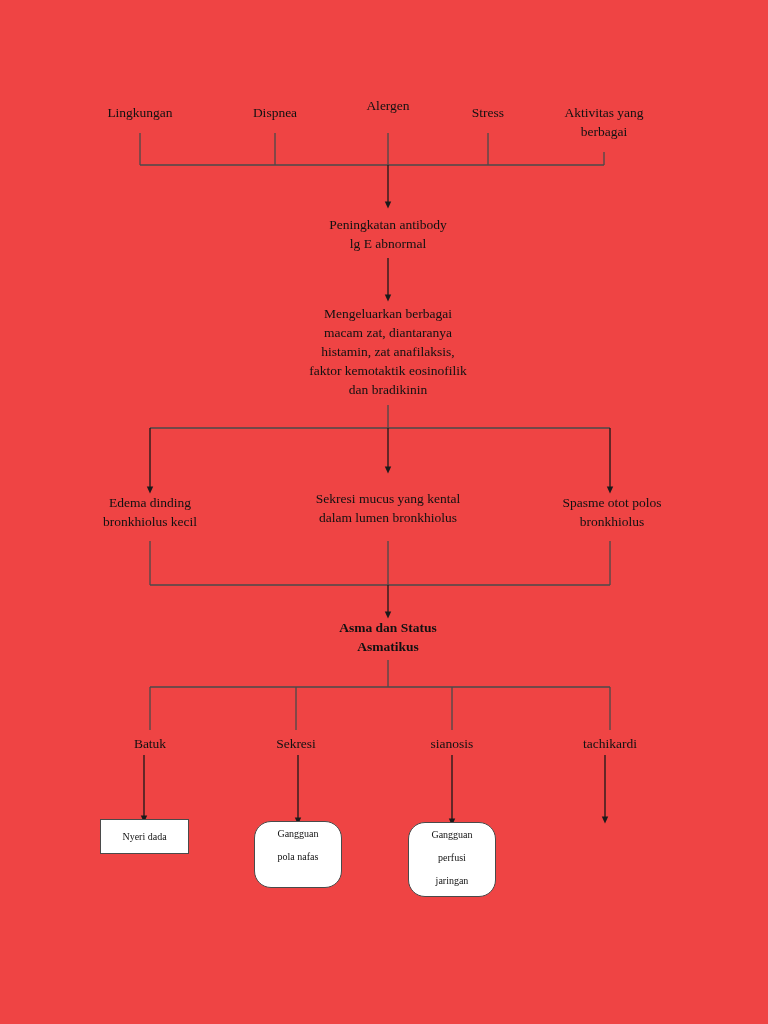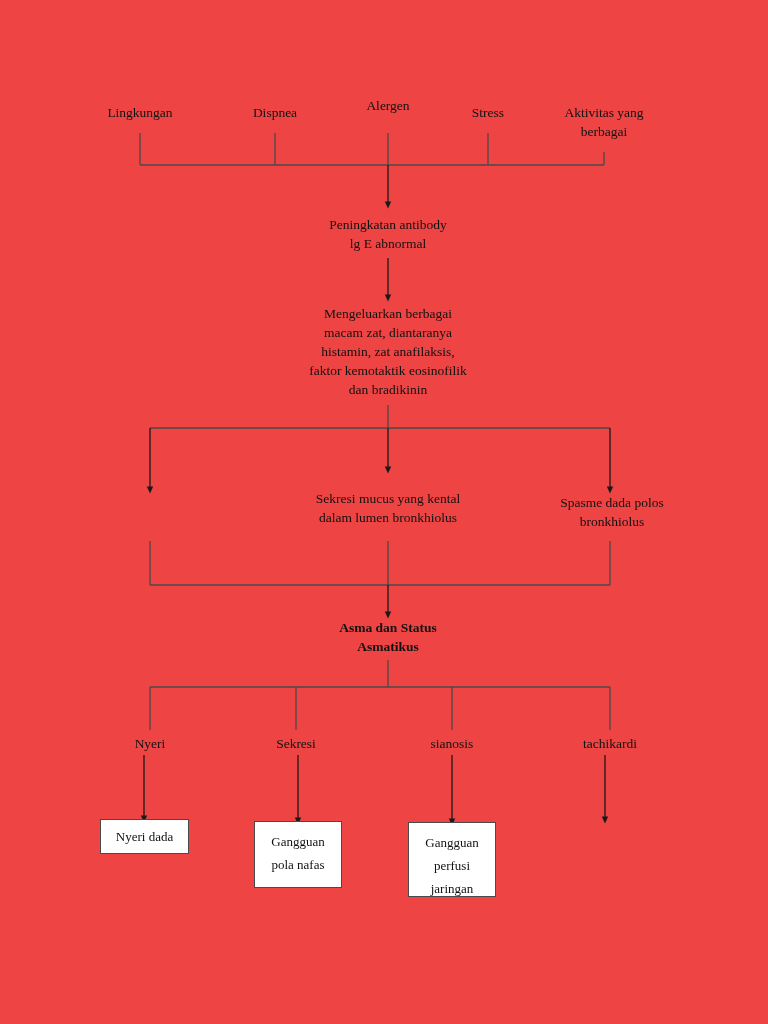--- a/index.html
+++ b/index.html
@@ -37,29 +37,30 @@
   }
   .boxed {
     position: absolute;
     box-sizing: border-box;
     border: 1.3px solid #4a4a4a;
     background: #ffffff;
     display: flex;
     align-items: center;
     justify-content: center;
     text-align: center;
-    font-size: 13px;
+    font-size: 10px;
     line-height: 23px;
     color: #111111;
     white-space: pre-line;
     padding: 2px 4px;
   }
   .boxed.top-align {
     align-items: flex-start;
-    padding-top: 8px;
+    padding-top: 0;
+    border-radius: 17px;
   }
 </style>
 </head>
 <body>
 
 <div id="page">
 
   <svg id="connectors" viewBox="0 0 768 1024" xmlns="http://www.w3.org/2000/svg">
     <defs>
       <marker id="arrow" markerWidth="9" markerHeight="9" refX="4.2" refY="4" orient="auto" markerUnits="userSpaceOnUse">
@@ -132,29 +133,31 @@
 
   <div class="node" style="left:288px; top:215px; width:200px;">Peningkatan antibody
 lg E abnormal</div>
 
   <div class="node" style="left:278px; top:304px; width:220px;">Mengeluarkan berbagai
 macam zat, diantaranya
 histamin, zat anafilaksis,
 faktor kemotaktik eosinofilik
 dan bradikinin</div>
 
+  <div class="node" style="left:88px; top:493px; width:124px;">Edema dinding
+bronkhiolus kecil</div>
   <div class="node" style="left:288px; top:473px; width:200px;margin-top:16px;">Sekresi mucus yang kental
 dalam lumen bronkhiolus</div>
-  <div class="node" style="left:548px; top:493px; width:128px;">Spasme dada polos
+  <div class="node" style="left:548px; top:493px; width:128px;">Spasme otot polos
 bronkhiolus</div>
 
   <div class="node bold" style="left:298px; top:618px; width:180px;">Asma dan Status
 Asmatikus</div>
 
-  <div class="node" style="left:104px; top:734px; width:92px;">Nyeri</div>
+  <div class="node" style="left:104px; top:734px; width:92px;">Batuk</div>
   <div class="node" style="left:250px; top:734px; width:92px;">Sekresi</div>
   <div class="node" style="left:406px; top:734px; width:92px;">sianosis</div>
   <div class="node" style="left:562px; top:734px; width:96px;">tachikardi</div>
 
   <div class="boxed" style="left:100px; top:819px; width:89px; height:35px;">Nyeri dada</div>
   <div class="boxed top-align" style="left:254px; top:821px; width:88px; height:67px;">Gangguan
 pola nafas</div>
   <div class="boxed top-align" style="left:408px; top:822px; width:88px; height:75px;">Gangguan
 perfusi
 jaringan</div>

